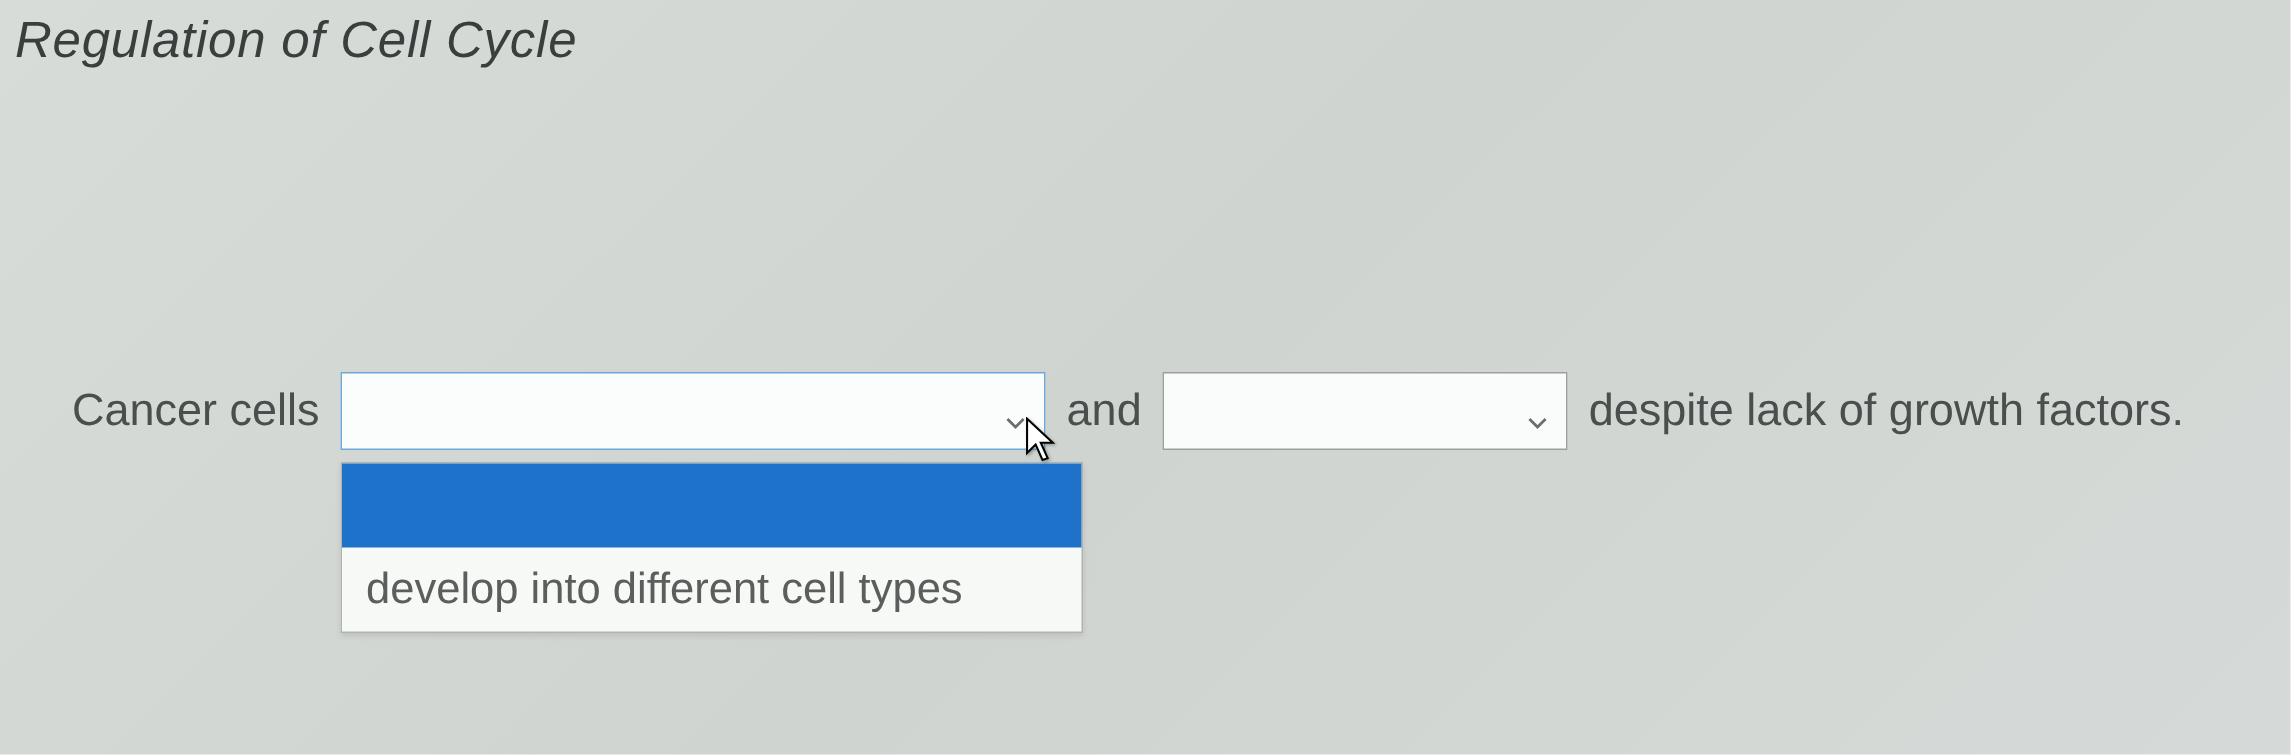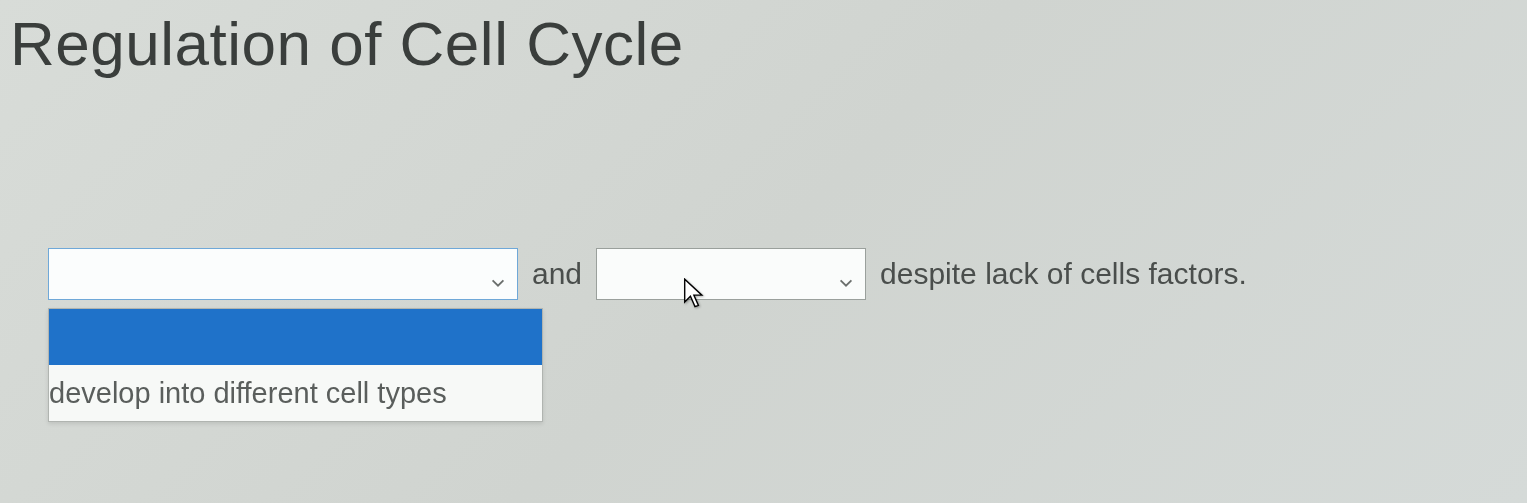--- a/index.html
+++ b/index.html
@@ -9,25 +9,26 @@
     }
     body {
       font-family: Arial, Helvetica, sans-serif;
       background: linear-gradient(135deg, #d8dcd8 0%, #d0d4d0 50%, #d5dad8 100%);
       width: 1527px;
       height: 503px;
       overflow: hidden;
       position: relative;
     }
     .page-title {
-      font-size: 62px;
+      font-size: 34px;
       font-weight: 400;
       color: #3a3e3c;
       padding: 8px 0 0 10px;
       letter-spacing: 0.5px;
+      font-style: italic;
     }
     .question-row {
       position: absolute;
       top: 248px;
       left: 48px;
       display: flex;
       align-items: center;
       gap: 14px;
       font-size: 30px;
       color: #4a4e4c;
@@ -77,21 +78,21 @@
       left: 0;
       width: 495px;
       background: #f7f9f7;
       border: 1px solid #b0b4b0;
       box-shadow: 0 2px 4px rgba(0,0,0,0.1);
     }
     .dropdown-option {
       height: 56px;
       display: flex;
       align-items: center;
-      padding: 0 0;
+      padding: 0 16px;
       font-size: 29px;
       color: #5a5e5c;
       cursor: pointer;
     }
     .dropdown-option.highlighted {
       background: #1f72c9;
       color: #ffffff;
     }
     .dropdown-option.blank {
       background: #1f72c9;
@@ -110,20 +111,21 @@
       height: 100%;
       filter: drop-shadow(1px 1px 1px rgba(0,0,0,0.3));
     }
   </style>
 </head>
 <body>
 
 <h1 class="page-title">Regulation of Cell Cycle</h1>
 
 <div class="question-row">
+  <span class="text-segment">Cancer cells</span>
 
   <div class="dropdown">
     <div class="dropdown-box dropdown-box-1 focused">
       <span></span>
       <span class="chevron">
         <svg viewBox="0 0 20 20">
             <polyline points="4,7 10,13 16,7"></polyline>
           </svg>
       </span>
     </div>
@@ -139,20 +141,20 @@
     <div class="dropdown-box dropdown-box-2">
       <span></span>
       <span class="chevron">
         <svg viewBox="0 0 20 20">
             <polyline points="4,7 10,13 16,7"></polyline>
           </svg>
       </span>
     </div>
   </div>
 
-  <span class="text-segment">despite lack of cells factors.</span>
+  <span class="text-segment">despite lack of growth factors.</span>
 </div>
 
 <div class="cursor">
   <svg viewBox="0 0 20 28">
     <path d="M 1 1 L 1 21 L 6 16 L 10 25 L 13 24 L 9 15 L 16 15 Z" fill="#ffffff" stroke="#000000" stroke-width="1.2"></path>
   </svg>
 </div>
 
 </body></html>

